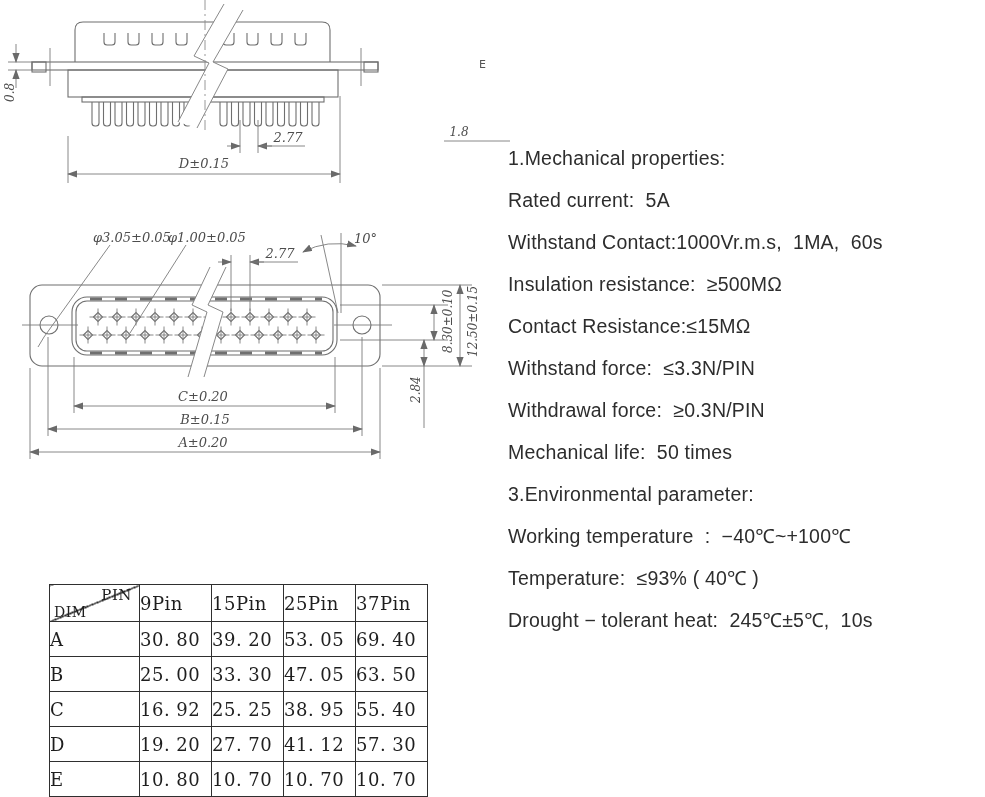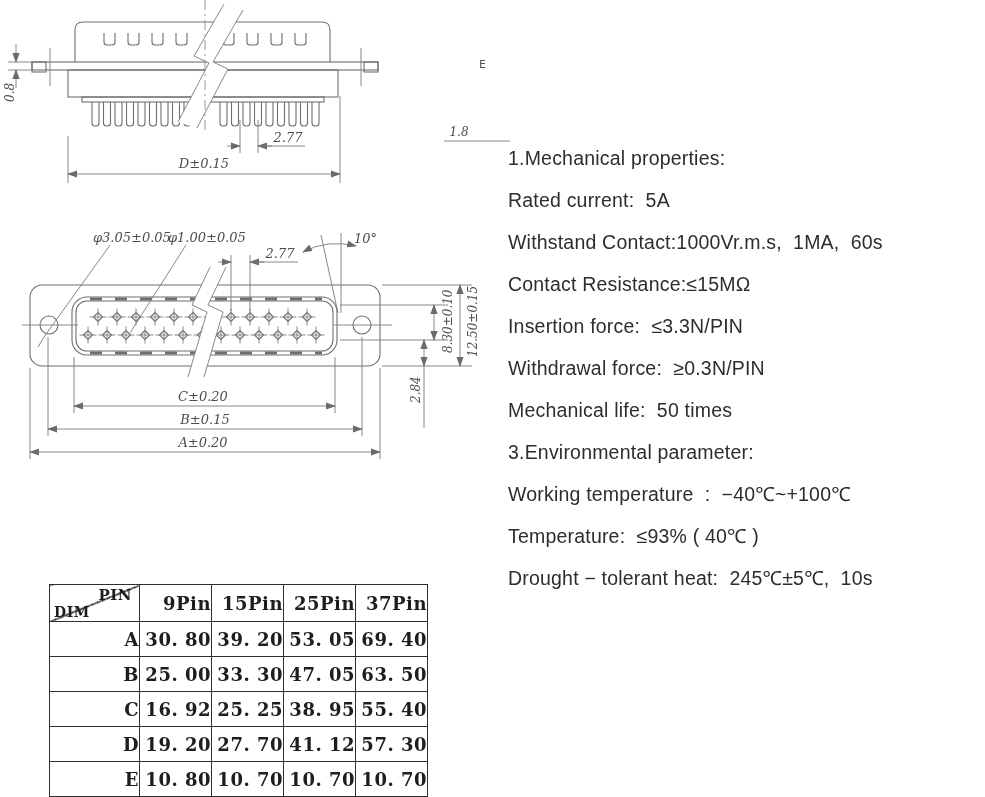--- a/index.html
+++ b/index.html
@@ -14,22 +14,22 @@
   .wo{fill:#ffffff;stroke:none;}
   .dash{fill:none;stroke:#6f6f6f;stroke-width:3;stroke-dasharray:12 13;}
   text.d{font-family:"DejaVu Serif",serif;font-style:italic;font-size:13px;fill:#4d4d4d;}
   text.ds{font-family:"DejaVu Serif",serif;font-style:italic;font-size:12px;fill:#4d4d4d;}
   .mk{fill:#6a6a6a;}
 
   
   .dim-table-wrap{position:absolute;left:49px;top:584px;}
   table.dims{border-collapse:collapse;table-layout:fixed;
              font-family:"DejaVu Serif",serif;color:#1e1e1e;}
-  table.dims td,table.dims th{border:1.5px solid #2f2f2f;text-align:right;
-             font-weight:bold;padding:0;}
+  table.dims td,table.dims th{border:1.5px solid #2f2f2f;text-align:left;
+             font-weight:normal;padding:0;}
   table.dims .c0{width:89px;}
   table.dims .c{width:71px;}
   table.dims tr{height:35px;}
   table.dims tr.hd{height:37px;}
   table.dims td{font-size:18px;letter-spacing:0.5px;}
   .corner{position:relative;
      background-image:linear-gradient(to bottom right,
        transparent calc(50% - 0.8px), #2f2f2f calc(50% - 0.8px),
        #2f2f2f calc(50% + 0.8px), transparent calc(50% + 0.8px));}
   .corner .pin{position:absolute;top:1px;right:7px;font-size:15px;}
@@ -314,22 +314,23 @@
         <td>10. 70</td>
       </tr>
     </tbody>
       </table>
   </div>
 
   <div class="specs">
     <div class="spec-line">1.Mechanical properties:</div>
     <div class="spec-line">Rated current:  5A</div>
     <div class="spec-line">Withstand Contact:1000Vr.m.s,  1MA,  60s</div>
+    <div class="spec-line">Insulation resistance:  ≥500MΩ</div>
     <div class="spec-line">Contact Resistance:≤15MΩ</div>
-    <div class="spec-line">Insertion force:  ≤3.3N/PIN</div>
+    <div class="spec-line">Withstand force:  ≤3.3N/PIN</div>
     <div class="spec-line">Withdrawal force:  ≥0.3N/PIN</div>
     <div class="spec-line">Mechanical life:  50 times</div>
     <div class="spec-line">3.Environmental parameter:</div>
     <div class="spec-line">Working temperature  :  −40℃~+100℃</div>
     <div class="spec-line">Temperature:  ≤93% ( 40℃ )</div>
     <div class="spec-line">Drought − tolerant heat:  245℃±5℃,  10s</div>
   </div>
 
 </div>
 

